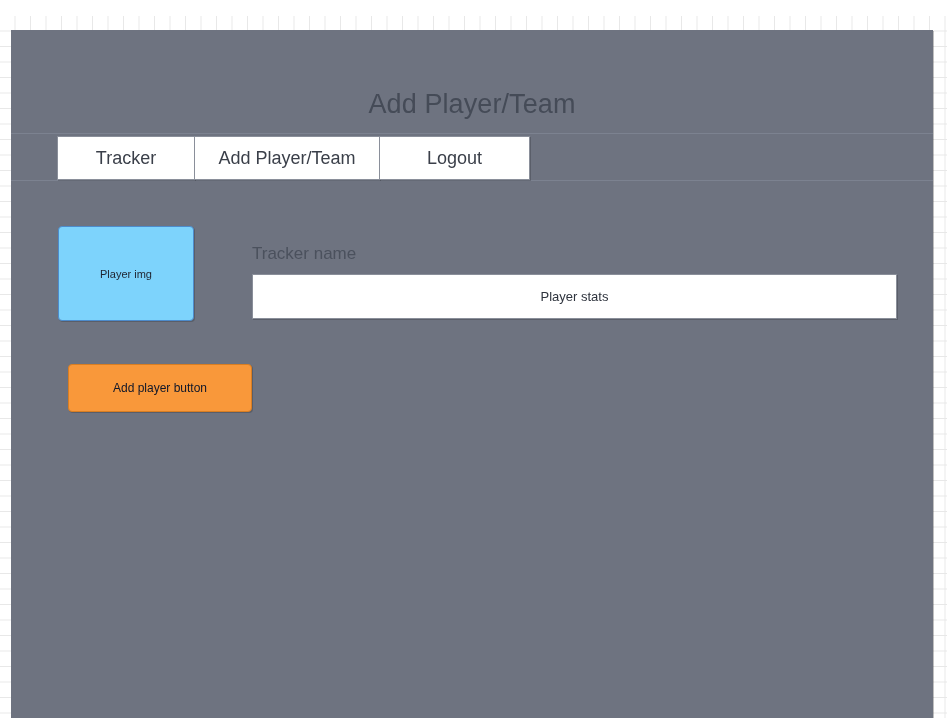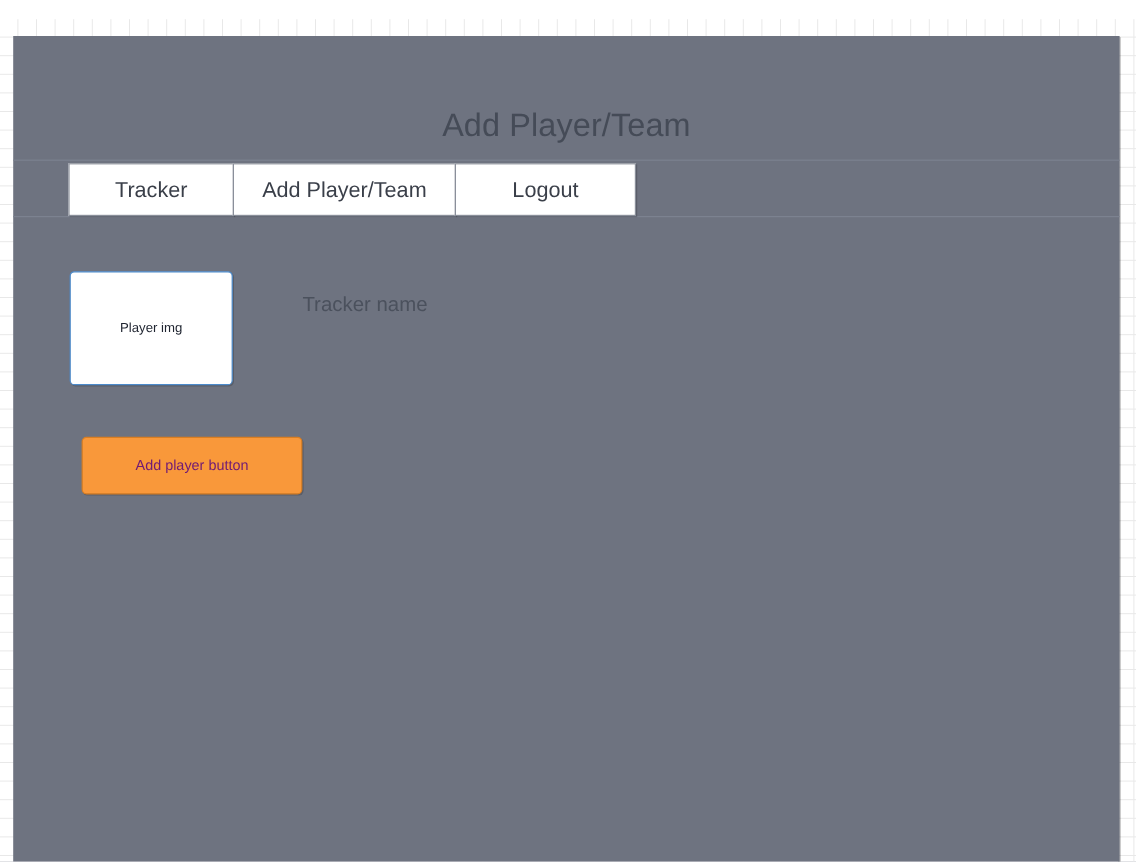--- a/index.html
+++ b/index.html
@@ -91,21 +91,21 @@
 
   
   #content { position: absolute; left: 0; top: 151px; width: 922px; height: 538px; }
 
   #player-img-box {
     position: absolute;
     left: 47px;
     top: 45px;
     width: 136px;
     height: 95px;
-    background-color: #ffffff;
+    background-color: #7dd3fc;
     border: 1px solid #4D8BCB;
     border-radius: 4px;
     display: flex;
     align-items: center;
     justify-content: center;
     font-size: 11px;
     color: #1F2430;
     box-sizing: border-box;
     box-shadow: 1px 1px 0 rgba(0,0,0,0.18);
     cursor: pointer;
@@ -144,21 +144,21 @@
     top: 183px;
     width: 184px;
     height: 48px;
     background-color: #F9983A;
     border: 1px solid #D97E22;
     border-radius: 4px;
     display: flex;
     align-items: center;
     justify-content: center;
     font-size: 12px;
-    color: #701a75;
+    color: #0f172a;
     box-sizing: border-box;
     box-shadow: 1px 1px 0 rgba(0,0,0,0.18);
     cursor: pointer;
   }
 </style>
 </head>
 <body>
 
 <div id="canvas">
 
@@ -173,19 +173,20 @@
         <div class="tab w-logout">Logout</div>
       </div>
     </div>
 
     <div id="content">
 
       <div id="player-img-box">Player img</div>
 
       <div id="player-name-label">Tracker name</div>
 
+      <div id="player-stats-field">Player stats</div>
 
       <div id="add-player-button">Add player button</div>
 
     </div>
 
   </div>
 </div>
 
 </body></html>

